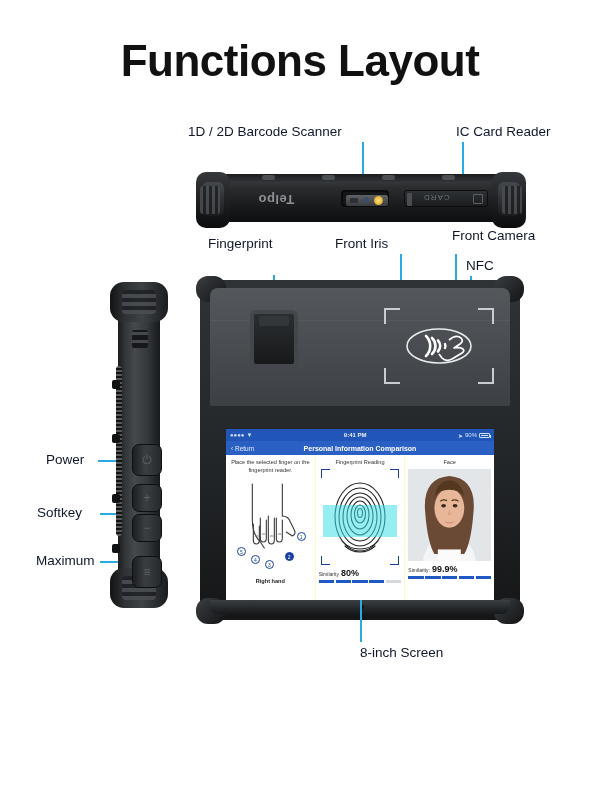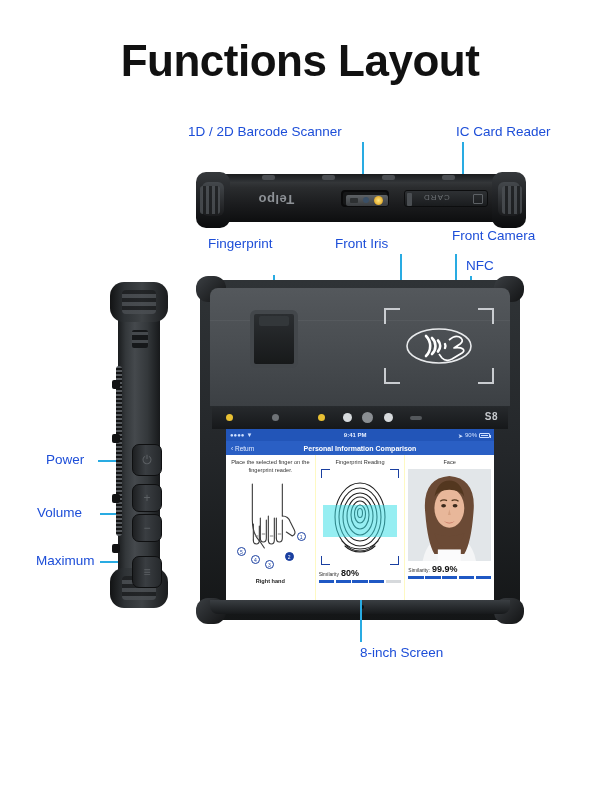--- a/index.html
+++ b/index.html
@@ -17,21 +17,21 @@
     position: absolute; top: 36px; left: 0; width: 600px;
     text-align: center;
     font-size: 44px; font-weight: bold; letter-spacing: -0.5px;
     color: #111111;
   }
 
   
   .lbl {
     position: absolute;
     font-size: 13.5px;
-    color: #1d4ed8;
+    color: #0f172a;
     white-space: nowrap;
   }
 
   
   .vline { position: absolute; width: 2px; background: #29abe2; }
   .hline { position: absolute; height: 2px; background: #29abe2; }
 
   
   .topview {
     position: absolute; left: 196px; top: 172px;
@@ -354,21 +354,21 @@
 
   <div class="lbl" style="left:452px; top:228px;">Front Camera</div>
   <div class="vline" style="left:455px; top:254px; height:152px;"></div>
 
   <div class="lbl" style="left:466px; top:258px;">NFC</div>
   <div class="vline" style="left:470px; top:276px; height:70px;"></div>
 
   <div class="lbl" style="left:46px; top:452px;">Power</div>
   <div class="hline" style="left:98px; top:460px; width:42px;"></div>
 
-  <div class="lbl" style="left:37px; top:505px;">Volume</div>
+  <div class="lbl" style="left:37px; top:505px;">Softkey</div>
   <div class="hline" style="left:100px; top:513px; width:42px;"></div>
 
   <div class="lbl" style="left:36px; top:553px;">Maximum</div>
   <div class="hline" style="left:100px; top:561px; width:42px;"></div>
 
   <div class="sideview">
     <div class="sv-body"></div>
     <div class="sv-cap t">
       <div class="ridge"></div>
     </div>
@@ -416,30 +416,20 @@
       <svg class="nfc-ico" width="74" height="48" viewBox="0 0 74 48">
         <ellipse cx="37" cy="24" rx="32" ry="17" fill="none" stroke="#e8eaec" stroke-width="1.6"></ellipse>
         <path d="M24 14 A14 14 0 0 1 24 34" fill="none" stroke="#ffffff" stroke-width="2.6" stroke-linecap="round"></path>
         <path d="M30 16 A11 11 0 0 1 30 32" fill="none" stroke="#ffffff" stroke-width="2.6" stroke-linecap="round"></path>
         <path d="M36 18.5 A8 8 0 0 1 36 29.5" fill="none" stroke="#ffffff" stroke-width="2.6" stroke-linecap="round"></path>
         <path d="M43 22 A4.5 4.5 0 0 1 43 26" fill="none" stroke="#ffffff" stroke-width="2.4" stroke-linecap="round"></path>
         <path d="M47 18 q7 -6 12 -2 q3 3 -1 6 l-6 4 q6 -1 9 1 q2 2 -1 4 l-10 6 q-6 3 -10 -1 l-3 -4" fill="none" stroke="#ffffff" stroke-width="1.7" stroke-linejoin="round"></path>
       </svg>
     </div>
 
-    <div class="sensor-strip">
-      <span class="ss-dot" style="left:14px; top:7px; width:7px; height:7px; background:#e8c033;"></span>
-      <span class="ss-dot" style="left:60px; top:7px; width:7px; height:7px; background:#6e7276;"></span>
-      <span class="ss-dot" style="left:106px; top:7px; width:7px; height:7px; background:#e8c033;"></span>
-      <span class="ss-dot" style="left:131px; top:6px; width:9px; height:9px; background:#d7dadd;"></span>
-      <span class="ss-dot" style="left:150px; top:5px; width:11px; height:11px; background:#8a8e92;"></span>
-      <span class="ss-dot" style="left:172px; top:6px; width:9px; height:9px; background:#d7dadd;"></span>
-      <span class="ss-dot" style="left:198px; top:9px; width:12px; height:4px; background:#54585c; border-radius:2px;"></span>
-      <span class="ss-model">S8</span>
-    </div>
 
     <div class="screen">
 
       <div class="statusbar">
         <span class="sb-l">
           <span>●●●●</span>
           <span>▼</span>
         </span>
         <span class="sb-c">9:41 PM</span>
         <span class="sb-r">

